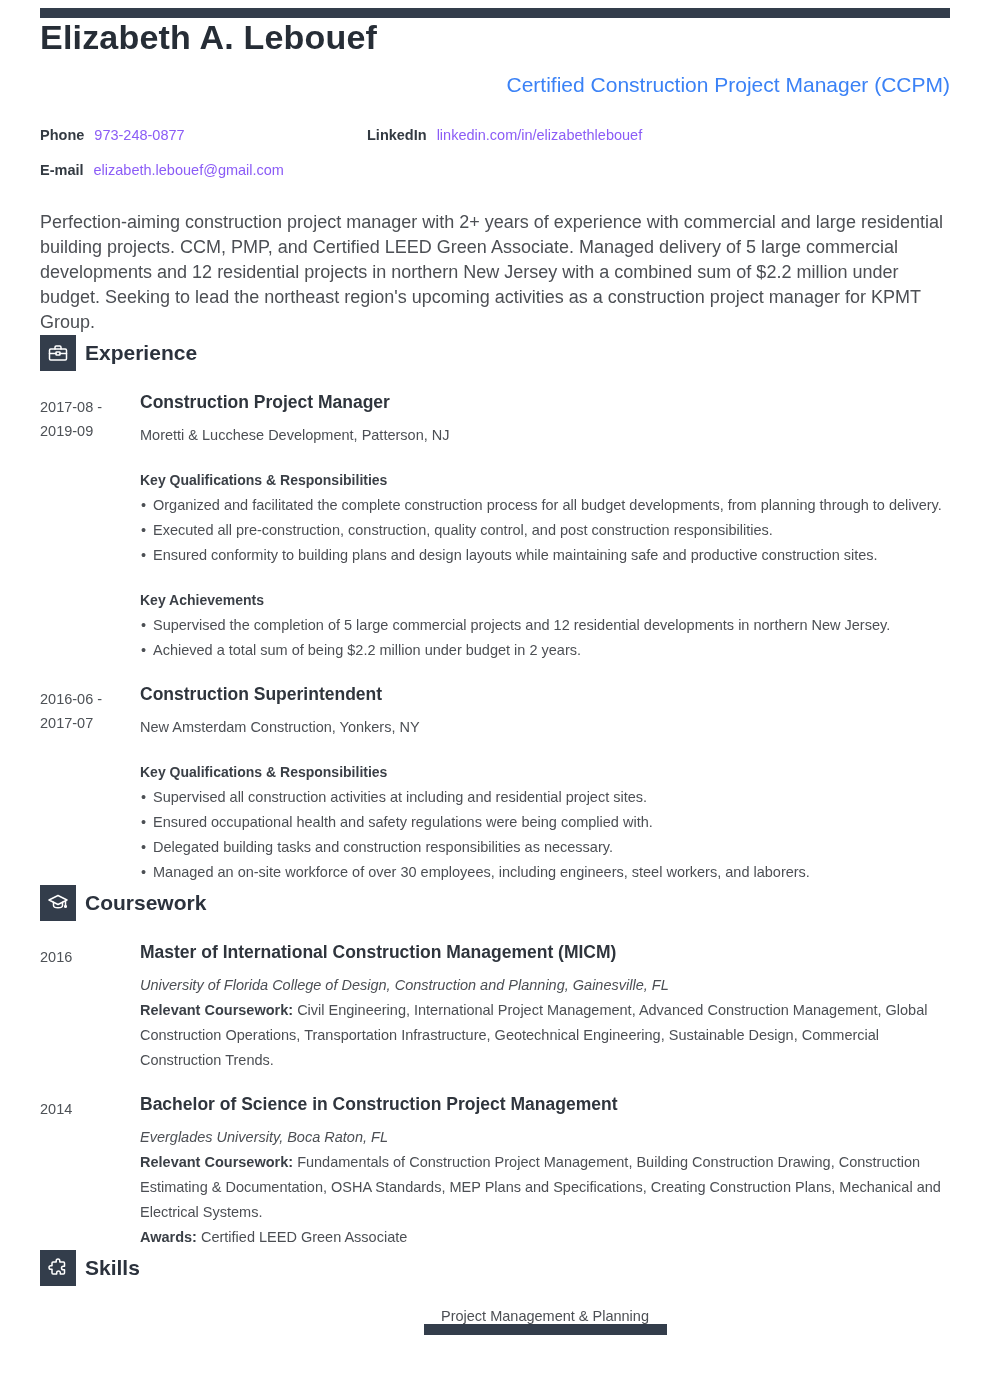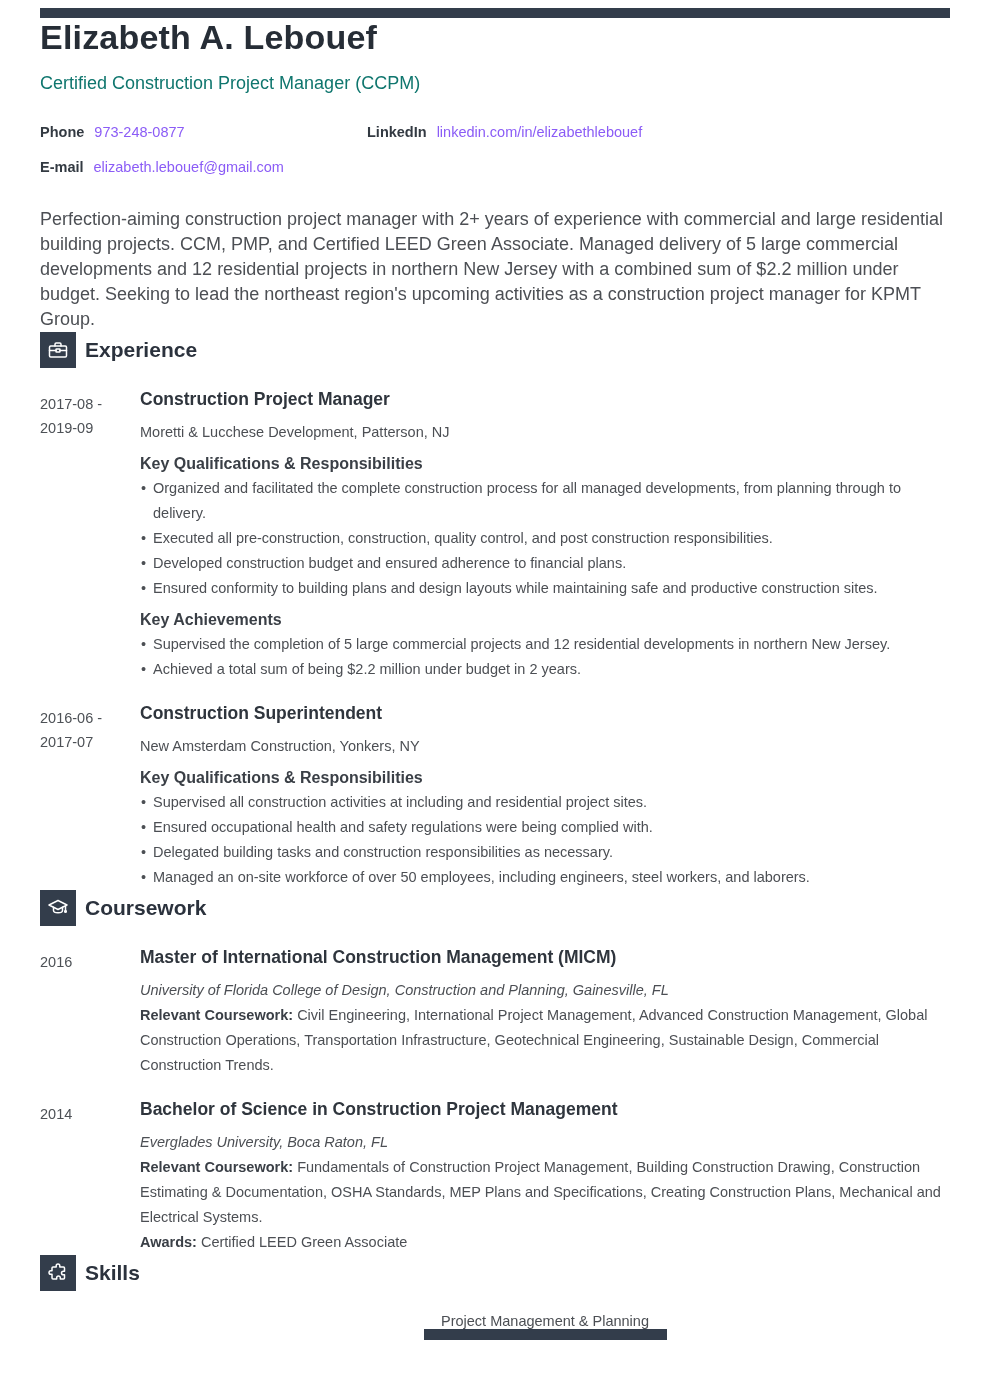--- a/index.html
+++ b/index.html
@@ -3,39 +3,39 @@
 <meta charset="utf-8">
 <style>
   * { margin:0; padding:0; box-sizing:border-box; }
   html,body { width:990px; height:1400px; background:#ffffff; overflow:hidden; }
   body { font-family:"Liberation Sans","DejaVu Sans",sans-serif; color:#4c4f54; }
   .page { padding:0 40px; }
 
   .top-bar { margin-top:8px; height:10px; background:#333d4b; }
 
   .name { font-size:34px; font-weight:700; color:#262d36; letter-spacing:.2px; }
-  .subtitle { margin-top:16px; font-size:18px; color:#0f766e; }
+  .subtitle { margin-top:16px; font-size:21px; color:#3b82f6;text-align:right; }
 
   .contact { margin-top:30px; display:grid; grid-template-columns:327px 1fr; row-gap:19px; font-size:14.5px; }
   .contact .lbl { font-weight:700; color:#333a42; margin-right:10px; }
   .contact .val { color:#8b5cf6; }
 
   .summary { margin-top:32px; font-size:18px; line-height:25px; color:#4c4f54; max-width:910px; }
 
   .section-head { display:flex; align-items:center; gap:9px; }
   .icon-box { width:36px; height:36px; background:#333d4b; display:flex; align-items:center; justify-content:center; flex:0 0 36px; }
   .icon-box svg { width:24px; height:24px; stroke:#ffffff; fill:none; stroke-width:1.5; stroke-linecap:round; stroke-linejoin:round; }
   .section-title { font-size:21px; font-weight:700; color:#2b323d; }
 
   .entry { display:grid; grid-template-columns:100px 1fr; margin-top:21px; }
   .dates { font-size:14.5px; color:#4d5156; line-height:24px; padding-top:3px; }
   .entry-title { font-size:17.5px; font-weight:700; color:#2f353d; }
   .entry-sub { margin-top:10px; font-size:14.5px; line-height:25px; color:#4c4f54; }
   .entry-sub.italic { font-style:italic; }
-  .sub-head { margin-top:6px; font-size:16px; font-weight:700; color:#3a3f46; line-height:25px; }
+  .sub-head { margin-top:20px; font-size:14px; font-weight:700; color:#3a3f46; line-height:25px; }
   ul.bullets { list-style:none; }
   ul.bullets li { position:relative; padding-left:13px; font-size:14.5px; line-height:25px; color:#4c4f54; }
   ul.bullets li::before { content:"\2022"; position:absolute; left:1px; color:#4c4f54; }
   .para { font-size:14.5px; line-height:25px; color:#4c4f54; margin-top:0; }
   .para .inline-lbl { font-weight:700; color:#3a3f46; }
 
   .skill-row { display:grid; grid-template-columns:100px 1fr; margin-top:22px; }
   .skill-inner { display:flex; align-items:center; justify-content:space-between;flex-direction:column; }
   .skill-label { font-size:14.5px; color:#4c4f54; }
   .skill-track { width:243px; height:11px; background:#d2d2d2; }
@@ -81,23 +81,22 @@
   <div class="entry">
     <div class="dates">
       <div>2017-08 -</div>
       <div>2019-09</div>
     </div>
     <div>
       <div class="entry-title">Construction Project Manager</div>
       <div class="entry-sub">Moretti &amp; Lucchese Development, Patterson, NJ</div>
       <div class="sub-head">Key Qualifications &amp; Responsibilities</div>
       <ul class="bullets">
-        <li>Organized and facilitated the complete construction process for all managed developments, from planning through to delivery.</li>
+        <li>Organized and facilitated the complete construction process for all budget developments, from planning through to delivery.</li>
         <li>Executed all pre-construction, construction, quality control, and post construction responsibilities.</li>
-        <li>Developed construction budget and ensured adherence to financial plans.</li>
         <li>Ensured conformity to building plans and design layouts while maintaining safe and productive construction sites.</li>
       </ul>
       <div class="sub-head">Key Achievements</div>
       <ul class="bullets">
         <li>Supervised the completion of 5 large commercial projects and 12 residential developments in northern New Jersey.</li>
         <li>Achieved a total sum of being $2.2 million under budget in 2 years.</li>
       </ul>
     </div>
   </div>
 
@@ -107,21 +106,21 @@
       <div>2017-07</div>
     </div>
     <div>
       <div class="entry-title">Construction Superintendent</div>
       <div class="entry-sub">New Amsterdam Construction, Yonkers, NY</div>
       <div class="sub-head">Key Qualifications &amp; Responsibilities</div>
       <ul class="bullets">
         <li>Supervised all construction activities at including and residential project sites.</li>
         <li>Ensured occupational health and safety regulations were being complied with.</li>
         <li>Delegated building tasks and construction responsibilities as necessary.</li>
-        <li>Managed an on-site workforce of over 50 employees, including engineers, steel workers, and laborers.</li>
+        <li>Managed an on-site workforce of over 30 employees, including engineers, steel workers, and laborers.</li>
       </ul>
     </div>
   </div>
 
   <div class="section-head">
     <span class="icon-box">
       <svg viewBox="0 0 24 24">
         <path d="M12 4.5L21 9l-9 4.5L3 9z"></path>
         <path d="M7.5 11.2v3.2c0 1.3 2 2.3 4.5 2.3s4.5-1 4.5-2.3v-3.2"></path>
         <path d="M19.5 10v4.2"></path>

